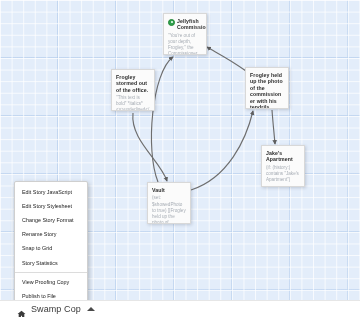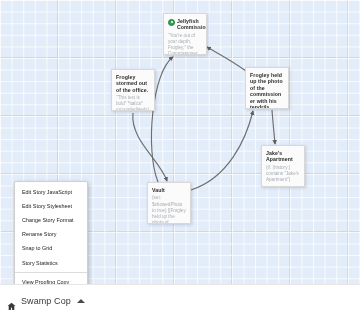--- a/index.html
+++ b/index.html
@@ -123,26 +123,26 @@
     background: #dcdcdc;
     margin: 2px 0 2px 0;
   }
 
   
   #statusbar {
     position: absolute;
     left: 0;
     bottom: 0;
     width: 360px;
-    height: 33px;
+    height: 17px;
     background: #ffffff;
     border-top: 1px solid #e6e6e6;
     display: flex;
     align-items: center;
-    padding-left: 7px;
+    padding-left: 17px;
     box-sizing: border-box;
     gap: 5px;
   }
   #statusbar .home-ico {
     width: 9px; height: 9px;
     display: inline-block;
     position: relative;
     flex: 0 0 auto;
   }
   #statusbar .story-name {

